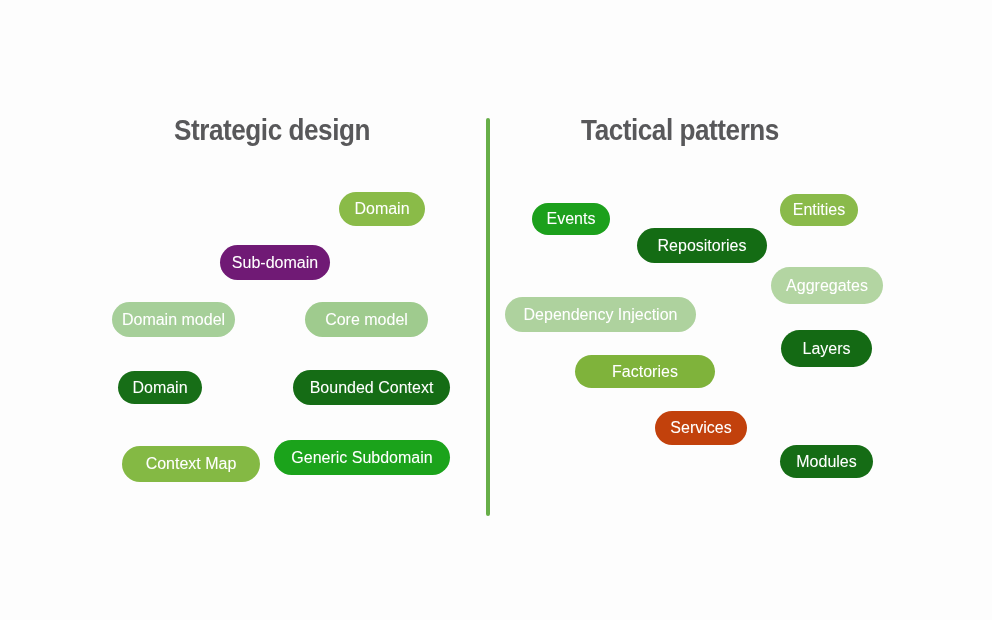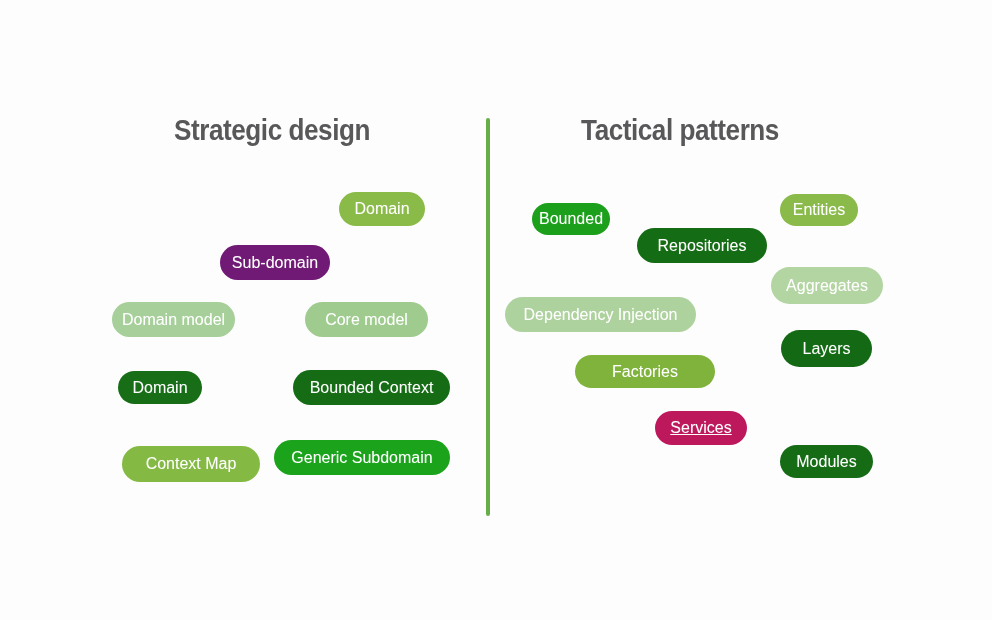--- a/index.html
+++ b/index.html
@@ -87,23 +87,23 @@
 
   <div class="pill p-domain" style="background: rgb(138, 187, 72);">Domain</div>
   <div class="pill p-subdomain" style="background: #701a75;">Sub-domain</div>
   <div class="pill p-domainmodel" style="background: rgb(166, 207, 153);">Domain model</div>
   <div class="pill p-coredomain" style="background: rgb(159, 203, 142);">Core model</div>
   <div class="pill p-context" style="background: rgb(23, 110, 23);">Domain</div>
   <div class="pill p-boundedctx" style="background: rgb(21, 108, 21);">Bounded Context</div>
   <div class="pill p-contextmap" style="background: rgb(132, 185, 68);">Context Map</div>
   <div class="pill p-genericsub" style="background: rgb(27, 163, 27);">Generic Subdomain</div>
 
-  <div class="pill p-events" style="background: rgb(28, 160, 28);">Bounded</div>
+  <div class="pill p-events" style="background: rgb(28, 160, 28);">Events</div>
   <div class="pill p-repositories" style="background: rgb(20, 108, 20);">Repositories</div>
   <div class="pill p-entities" style="background: rgb(138, 186, 74); text-align: right;">Entities</div>
   <div class="pill p-aggregates" style="background: rgb(179, 213, 162);">Aggregates</div>
   <div class="pill p-depinjection" style="background: rgb(174, 210, 158); text-align: center;">Dependency Injection</div>
   <div class="pill p-layers" style="background: rgb(20, 106, 20);">Layers</div>
   <div class="pill p-factories" style="background: rgb(127, 179, 59);">Factories</div>
-  <div class="pill p-services" style="background: #be185d; text-decoration: underline;">Services</div>
+  <div class="pill p-services" style="background: #c2410c;">Services</div>
   <div class="pill p-modules" style="background: rgb(21, 108, 21);">Modules</div>
 
 </div>
 
 </body></html>

